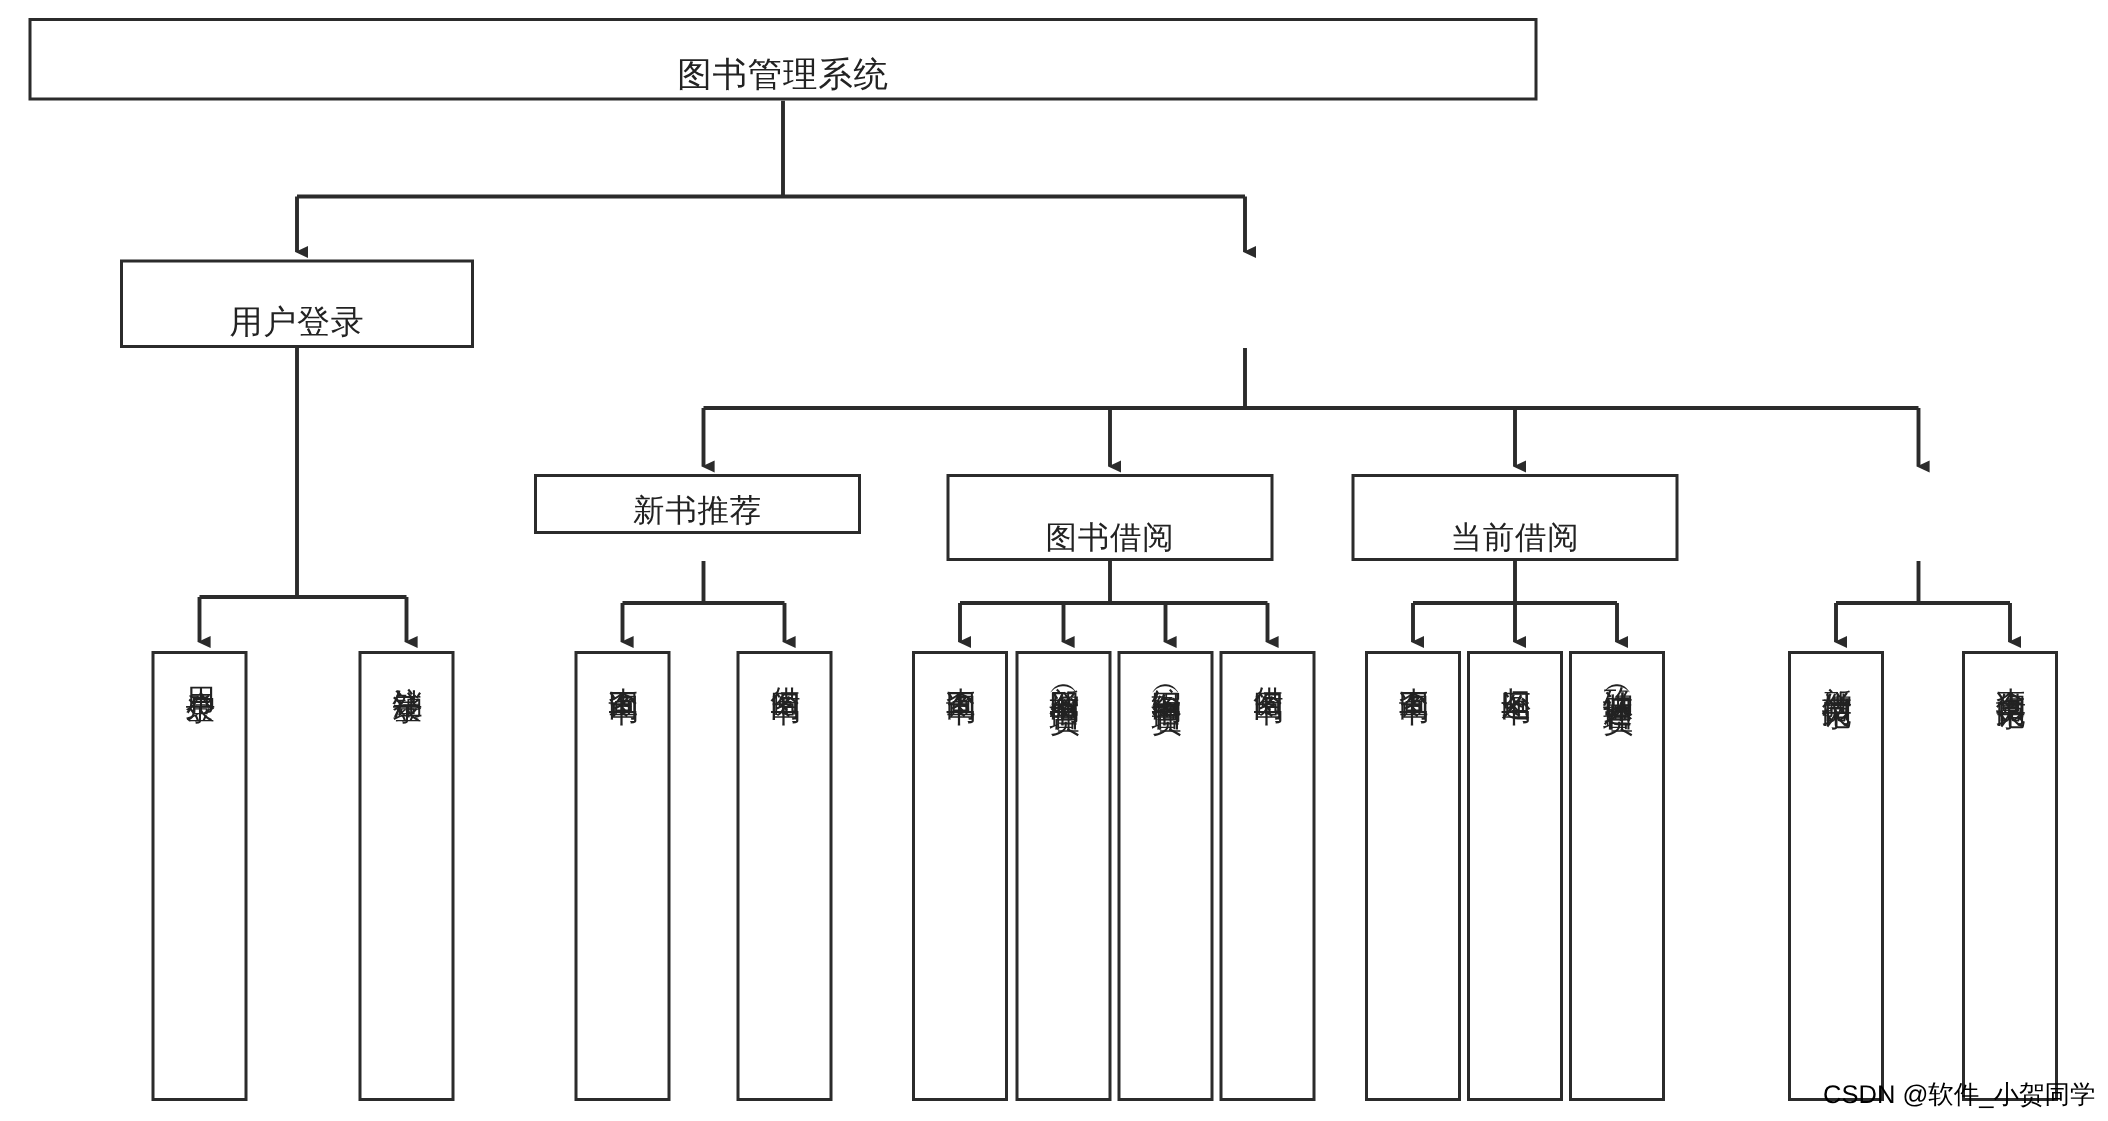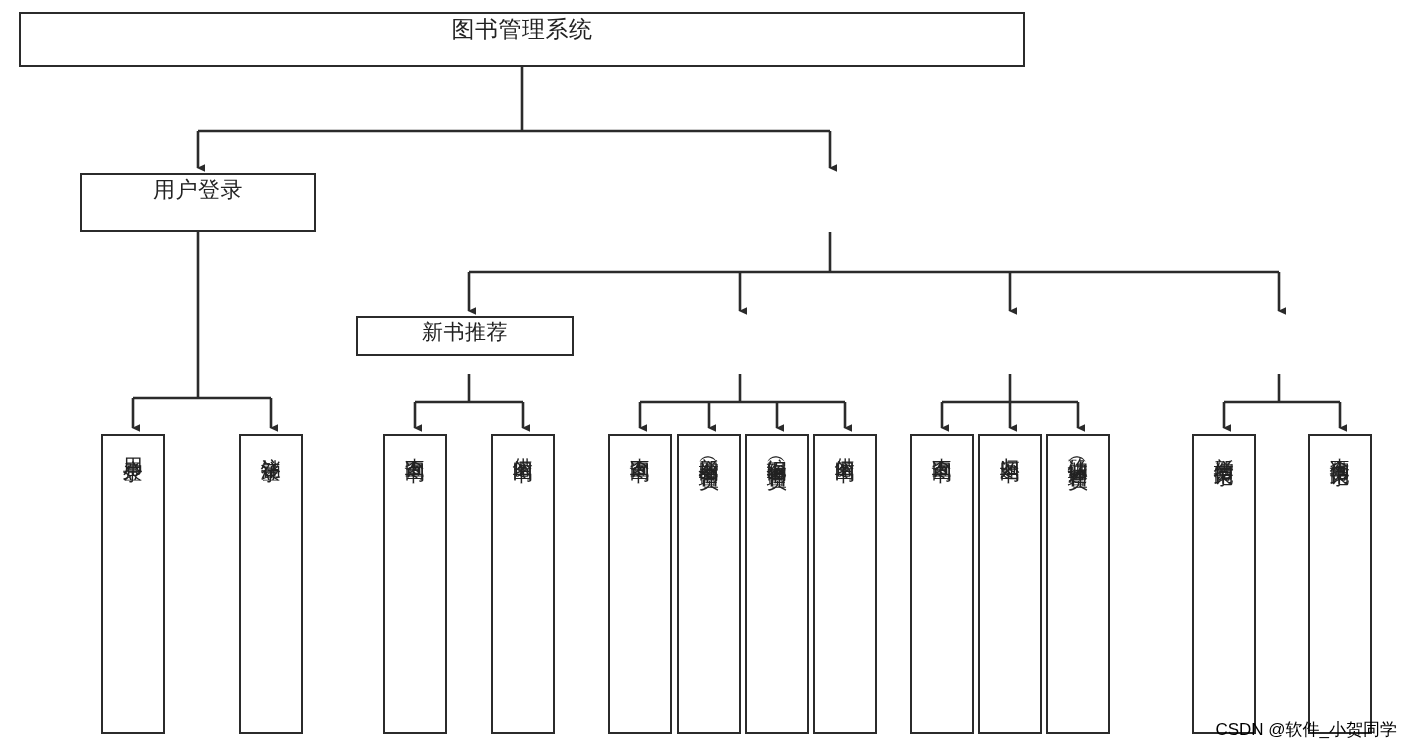--- a/index.html
+++ b/index.html
@@ -25,21 +25,21 @@
     top: 0;
     width: 1405px;
     height: 747px;
   }
   .node-box {
     position: absolute;
     box-sizing: border-box;
     border: 2px solid #2b2b2b;
     background: #ffffff;
     display: flex;
-    align-items: flex-start;
+    align-items: flex-end;
     justify-content: center;
     overflow: hidden;
   }
   .node-label {
     color: #222222;
     font-family: "Liberation Sans", "DejaVu Sans", sans-serif;
     white-space: nowrap;
     letter-spacing: 0.5px;
   }
   .lvl1 .node-label { font-size: 23px; }
@@ -128,20 +128,26 @@
     <span class="node-label">图书管理系统</span>
   </div>
 
   <div class="node-box lvl2" style="left:80px; top:173px; width:236px; height:59px;">
     <span class="node-label">用户登录</span>
   </div>
 
   <div class="node-box lvl3" style="left:356px; top:316px; width:218px; height:40px;">
     <span class="node-label">新书推荐</span>
   </div>
+  <div class="node-box lvl3" style="left:631px; top:316px; width:218px; height:58px;">
+    <span class="node-label">图书借阅</span>
+  </div>
+  <div class="node-box lvl3" style="left:901px; top:316px; width:218px; height:58px;">
+    <span class="node-label">当前借阅</span>
+  </div>
 
   <div class="node-box leaf" style="left:101px; top:434px; width:64px; height:300px;">
     <span class="node-label">用户登录</span>
   </div>
   <div class="node-box leaf" style="left:239px; top:434px; width:64px; height:300px;">
     <span class="node-label">注销登录</span>
   </div>
 
   <div class="node-box leaf" style="left:383px; top:434px; width:64px; height:300px;">
     <span class="node-label">查询图书</span>

